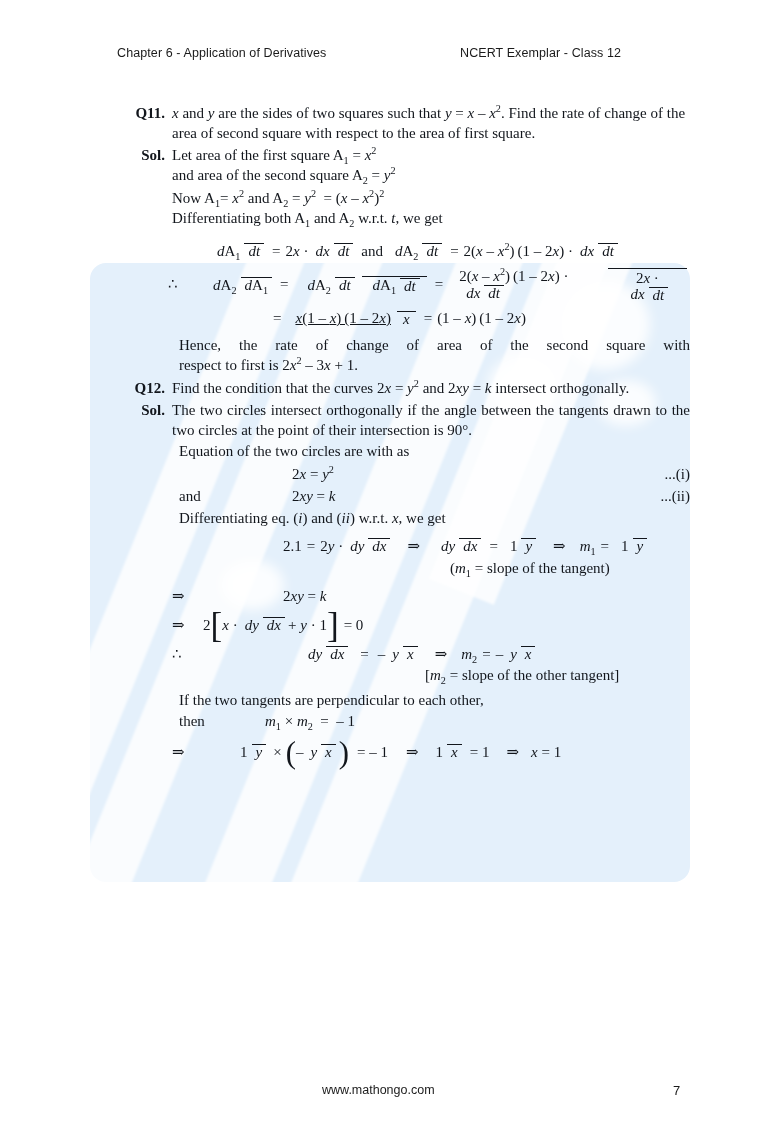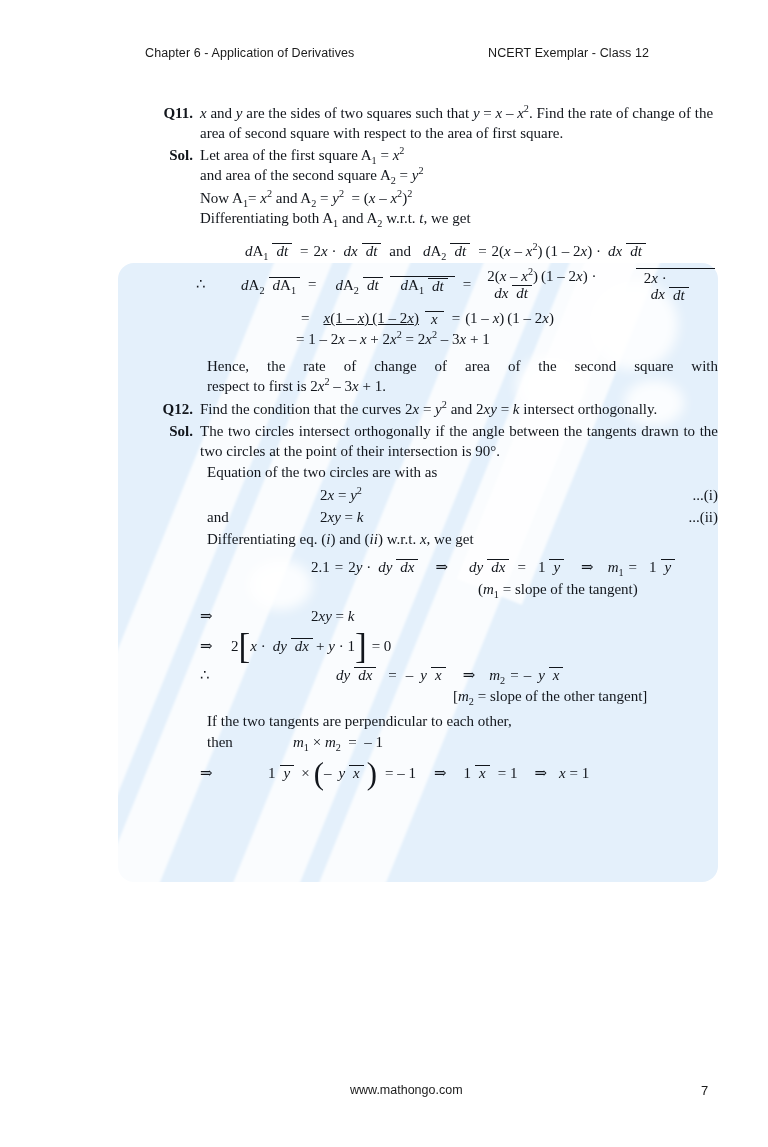--- a/index.html
+++ b/index.html
@@ -15,21 +15,20 @@
     font-family: "Liberation Serif", "DejaVu Serif", serif;
     color: #12161c;
   }
 
   .page {
     position: absolute;
     inset: 0;
     width: 650px;
     height: 1147px;
     background: #ffffff;
-    margin-left: 28px;
   }
 
   
   .watermark {
     position: absolute;
     left: 90px;
     top: 260px;
     width: 600px;
     height: 625px;
     overflow: hidden;
@@ -131,21 +130,21 @@
   sub { font-size: 0.68em; vertical-align: sub; line-height: 0; }
   .frac {
     display: inline-flex;
     flex-direction: row;
     align-items: center;
     vertical-align: middle;
     margin: 0 3px;
     line-height: 1.05;
   }
   .frac .num { padding: 0 4px; }
-  .frac .den { padding: 0 4px; border-top: 1px solid #12161c; }
+  .frac .den { padding: 0 4px; border-top: 1px solid #12161c; text-align: center; }
   .frac.nb .den { border-top: 1.4px solid #12161c; }
   .op { margin: 0 5px; }
 
   .paren-big {
     display: inline-block;
     font-size: 2.05em;
     line-height: 0.62;
     vertical-align: middle;
     font-family: "Liberation Serif", serif;
     transform: translateY(1px);
@@ -294,23 +293,20 @@
     <div class="mrow" style="margin-top:6px; padding-left:268px;">
       <span class="op">=</span>
       <span class="frac nb">
         <span class="num" style="padding:0 6px;text-decoration:underline;"><i>x</i>(1 – <i>x</i>) (1 – 2<i>x</i>)</span>
         <span class="den" style="padding:0 6px;"><i>x</i></span>
       </span>
       <span class="op">=</span>
       <span>(1 – <i>x</i>) (1 – 2<i>x</i>)</span>
     </div>
 
-    <div class="mrow" style="margin-top:1px; padding-left:268px;">
-      <span>= 1 – 2<i>x</i> – <i>x</i> + 2<i>x</i><sup>2</sup> = 2<i>x</i><sup>2</sup> – 3<i>x</i> + 1</span>
-    </div>
 
     <div class="indent" style="margin-top:7px; text-align:justify;">
       <div style="text-align:justify; text-align-last:justify;">Hence, the rate of change of area of the second square with</div>
       <div>respect to first is 2<i>x</i><sup>2</sup> – 3<i>x</i> + 1.</div>
     </div>
 
     <div class="row" style="margin-top:3px;">
       <div class="lbl">Q12.</div>
       <div class="bdy">
         Find the condition that the curves 2<i>x</i> = <i>y</i><sup>2</sup> and 2<i>xy</i> = <i>k</i> intersect

